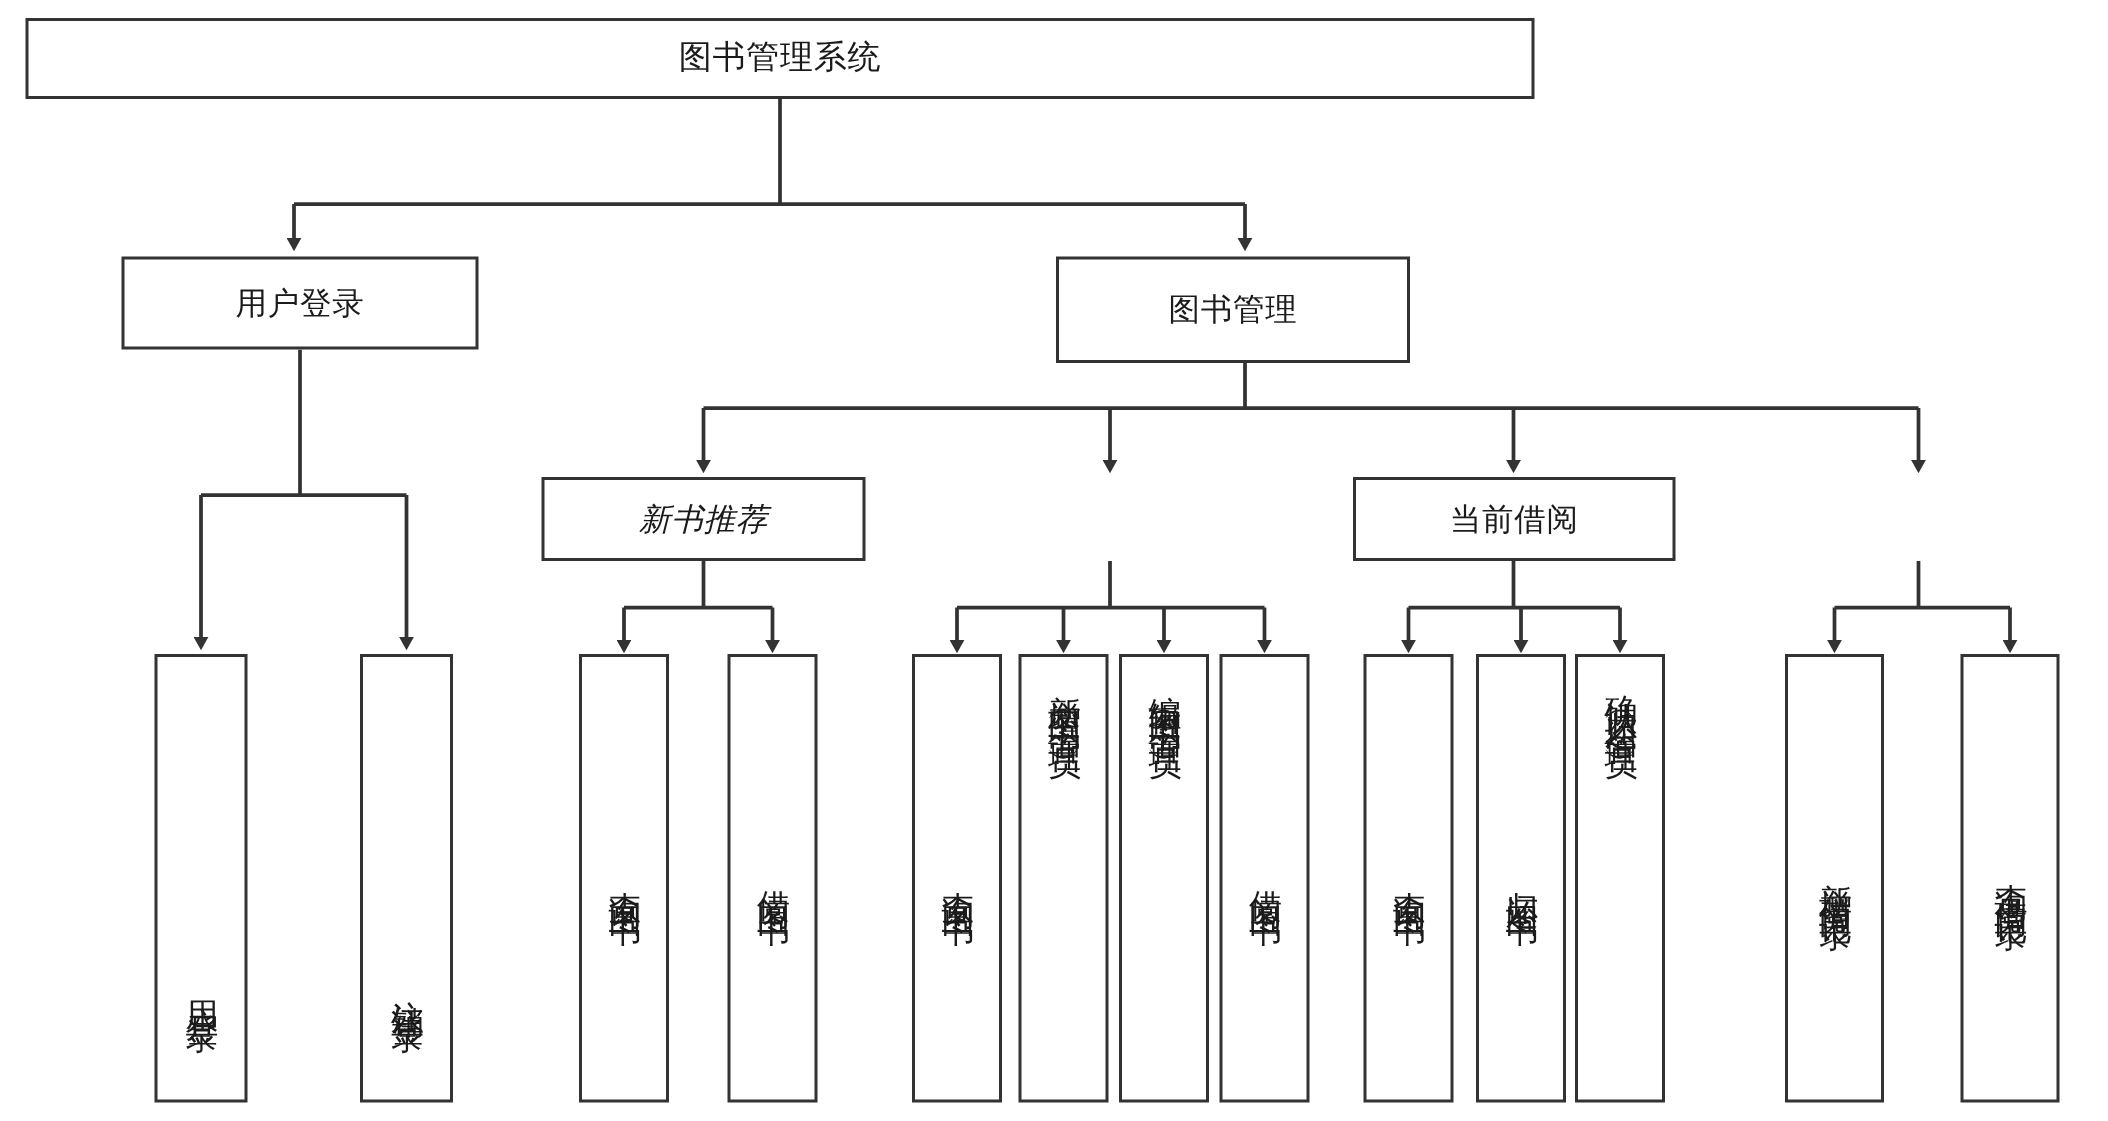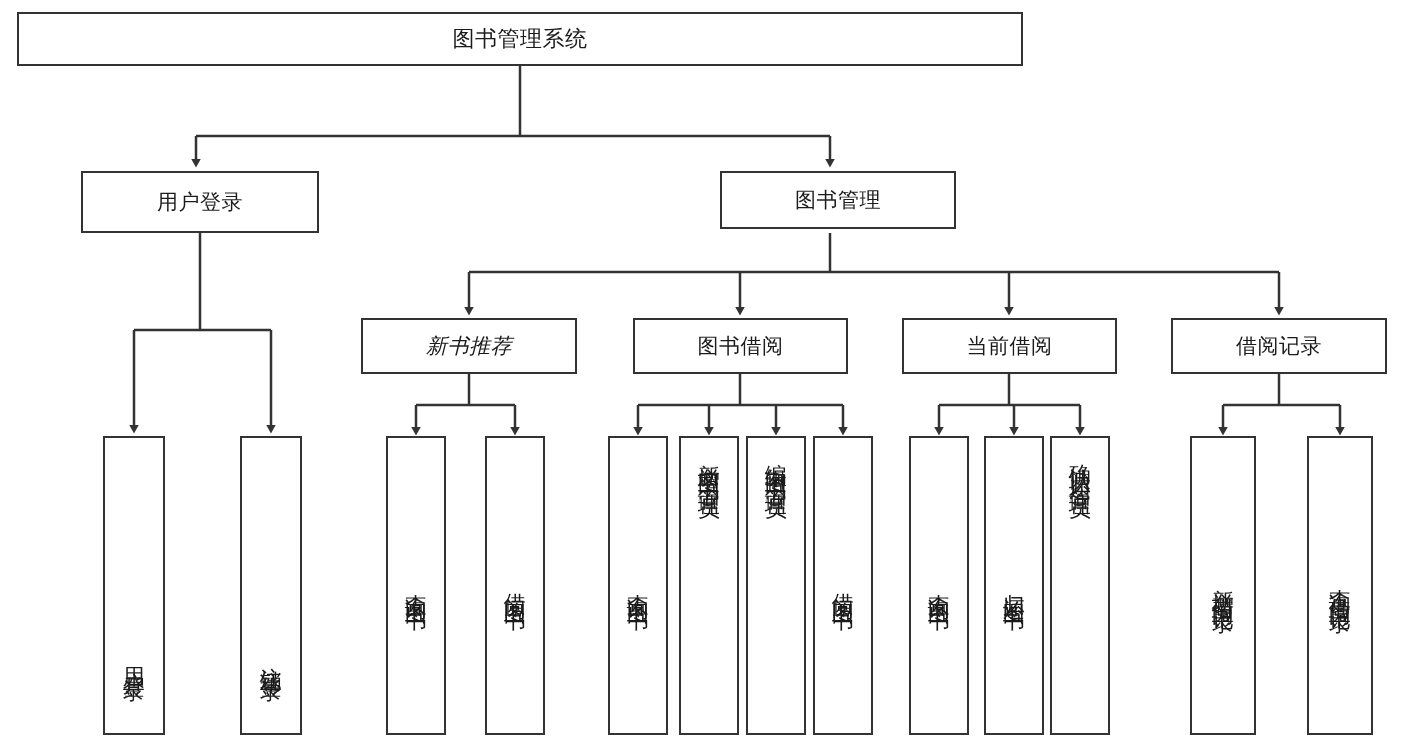--- a/index.html
+++ b/index.html
@@ -137,35 +137,29 @@
     </g>
   </svg>
 
   <div class="node horiz root" style="left: 17px; top: 12px; width: 1006px; height: 54px;">
     <span class="node-label">图书管理系统</span>
   </div>
 
   <div class="node horiz" style="left: 81px; top: 171px; width: 238px; height: 62px;">
     <span class="node-label">用户登录</span>
   </div>
-  <div class="node horiz" style="left: 720px; top: 171px; width: 236px; height: 58px;">
+  <div class="node horiz" style="left: 704px; top: 171px; width: 236px; height: 71px;">
     <span class="node-label">图书管理</span>
   </div>
 
   <div class="node horiz" style="left: 361px; top: 318px; width: 216px; height: 56px; font-style: italic;">
     <span class="node-label">新书推荐</span>
   </div>
-  <div class="node horiz" style="left: 633px; top: 318px; width: 215px; height: 56px;">
-    <span class="node-label">图书借阅</span>
-  </div>
   <div class="node horiz" style="left: 902px; top: 318px; width: 215px; height: 56px;">
     <span class="node-label">当前借阅</span>
-  </div>
-  <div class="node horiz" style="left: 1171px; top: 318px; width: 216px; height: 56px;">
-    <span class="node-label">借阅记录</span>
   </div>
 
   <div id="leaf-container">
       <div class="node vert align-bottom" style="left: 103px; top: 436px; width: 62px; height: 299px;">
         <span class="node-label">用户登录</span>
       </div>
       <div class="node vert align-bottom" style="left: 240px; top: 436px; width: 62px; height: 299px;">
         <span class="node-label">注销登录</span>
       </div>
       <div class="node vert" style="left: 386px; top: 436px; width: 60px; height: 299px;">

